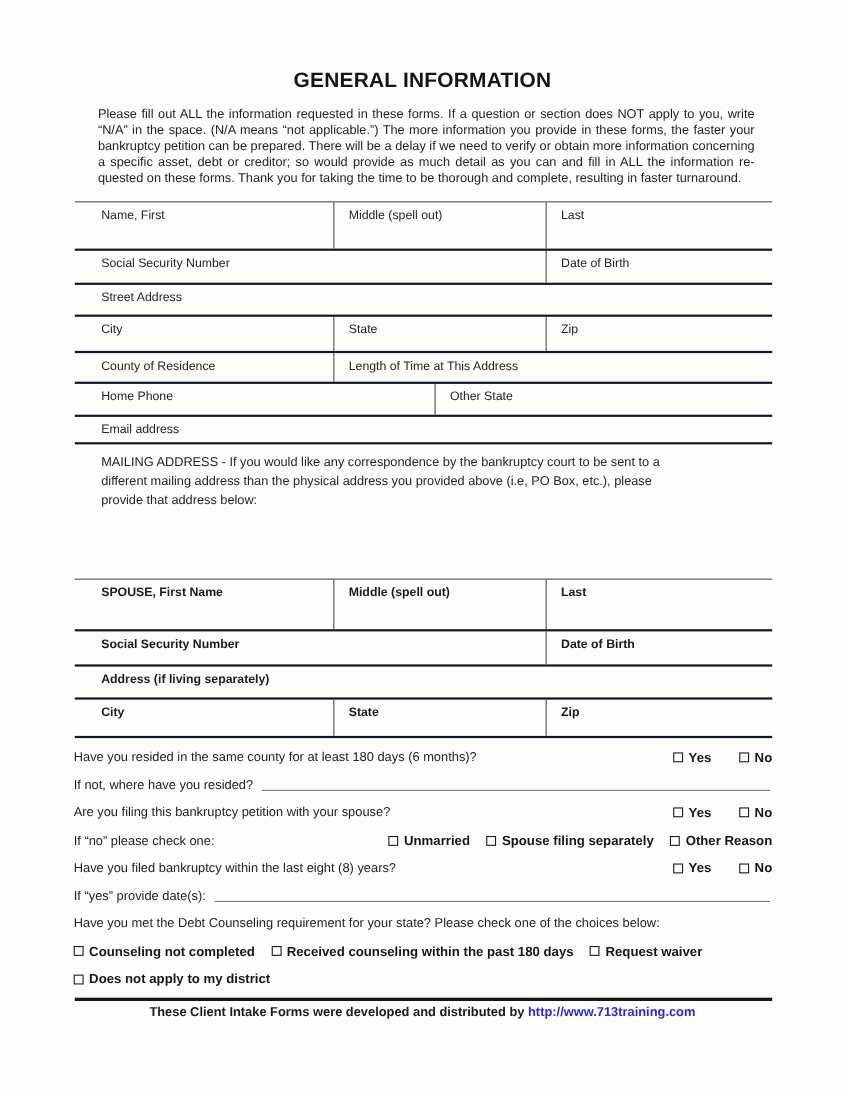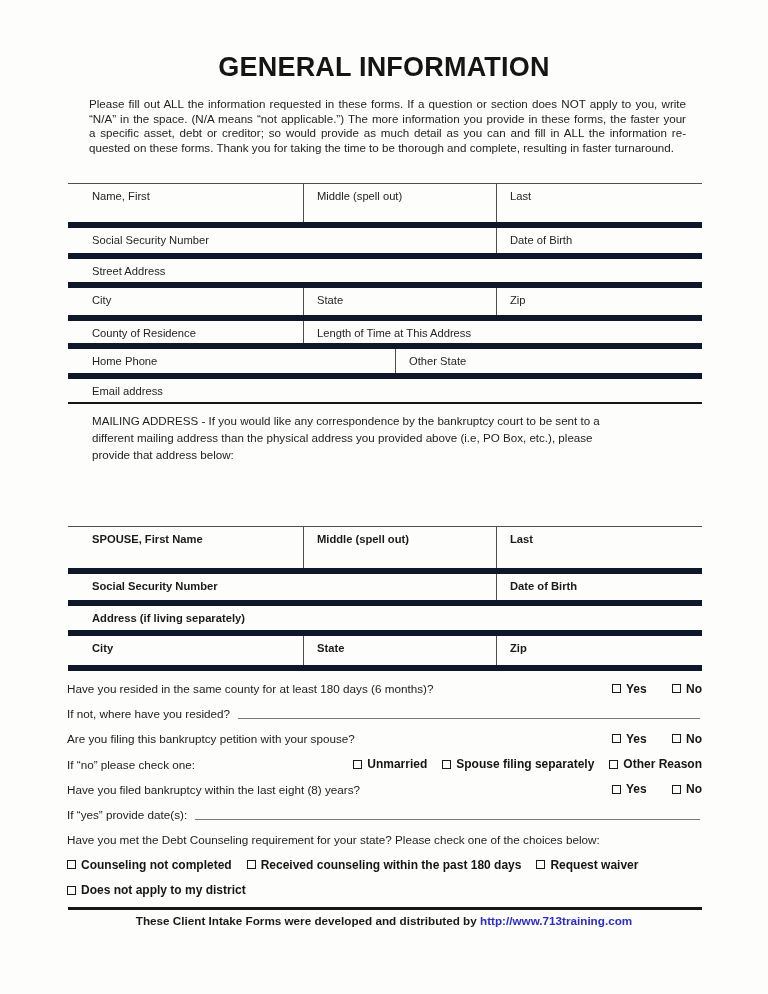--- a/index.html
+++ b/index.html
@@ -2,31 +2,31 @@
 <html><head>
 <meta charset="utf-8">
 <style>
   * { margin:0; padding:0; box-sizing:border-box; }
   html,body { background:#ffffff; }
   .page {
     position:relative; width:768px; height:994px; background:#fdfdfc;
     font-family:"Liberation Sans", sans-serif; color:#1e1e1e; overflow:hidden;
   }
   .title {
-    position:absolute; top:52px; left:0; width:768px;
-    text-align:center; font-size:27px; font-weight:bold; letter-spacing:0.2px; color:#151515;
+    position:absolute; top:63px; left:0; width:768px;
+    text-align:center; font-size:19px; font-weight:bold; letter-spacing:0.2px; color:#151515;
   }
   .intro { position:absolute; top:97px; left:89px; width:597px; font-size:11.6px; color:#232323; }
   .intro .ln { line-height:14.6px; text-align:justify; text-align-last:justify; }
   .intro .ln.last { text-align-last:left; }
 
   .tbl { position:absolute; left:68px; width:634px; border-top:1px solid #4e4e4e; }
   .tbl1 { top:183px; }
   .tbl2 { top:526px; }
-  .trow { display:flex; border-bottom:6px solid #0f172a; }
+  .trow { display:flex; border-bottom:2px solid #0f172a; }
   .trow.thick { border-bottom:2.5px solid #151515;justify-content:flex-end; }
   .cell { padding:6px 6px 0 24px; font-size:11.2px; color:#242424; }
   .cell.mid { border-left:1px solid #4e4e4e; padding-left:13px; }
   .w1 { width:235px; } .w2 { width:193px; } .w3 { flex:1; }
   .ws1 { width:428px; } .wp1 { width:327px; } .wfull { flex:1; }
   .tbl2 .cell { font-weight:bold; color:#1b1b1b; }
 
   .mailnote { position:absolute; top:412px; left:92px; width:565px; font-size:11.6px; line-height:17.2px; color:#232323; }
 
   .secbar {
@@ -58,20 +58,21 @@
 </head>
 <body>
 
 <div class="page">
 
   <div class="title">GENERAL INFORMATION</div>
 
   <div class="intro">
     <div class="ln">Please fill out ALL the information requested in these forms. If a question or section does NOT apply to you, write</div>
     <div class="ln">“N/A” in the space. (N/A means “not applicable.”) The more information you provide in these forms, the faster your</div>
+    <div class="ln">bankruptcy petition can be prepared. There will be a delay if we need to verify or obtain more information concerning</div>
     <div class="ln">a specific asset, debt or creditor; so would provide as much detail as you can and fill in ALL the information re-</div>
     <div class="ln last">quested on these forms. Thank you for taking the time to be thorough and complete, resulting in faster turnaround.</div>
   </div>
 
   <div class="tbl tbl1">
     <div class="trow" style="height:44px;">
       <div class="cell w1"><span>Name, First</span></div>
       <div class="cell mid w2"><span>Middle (spell out)</span></div>
       <div class="cell mid w3"><span>Last</span></div>
     </div>

